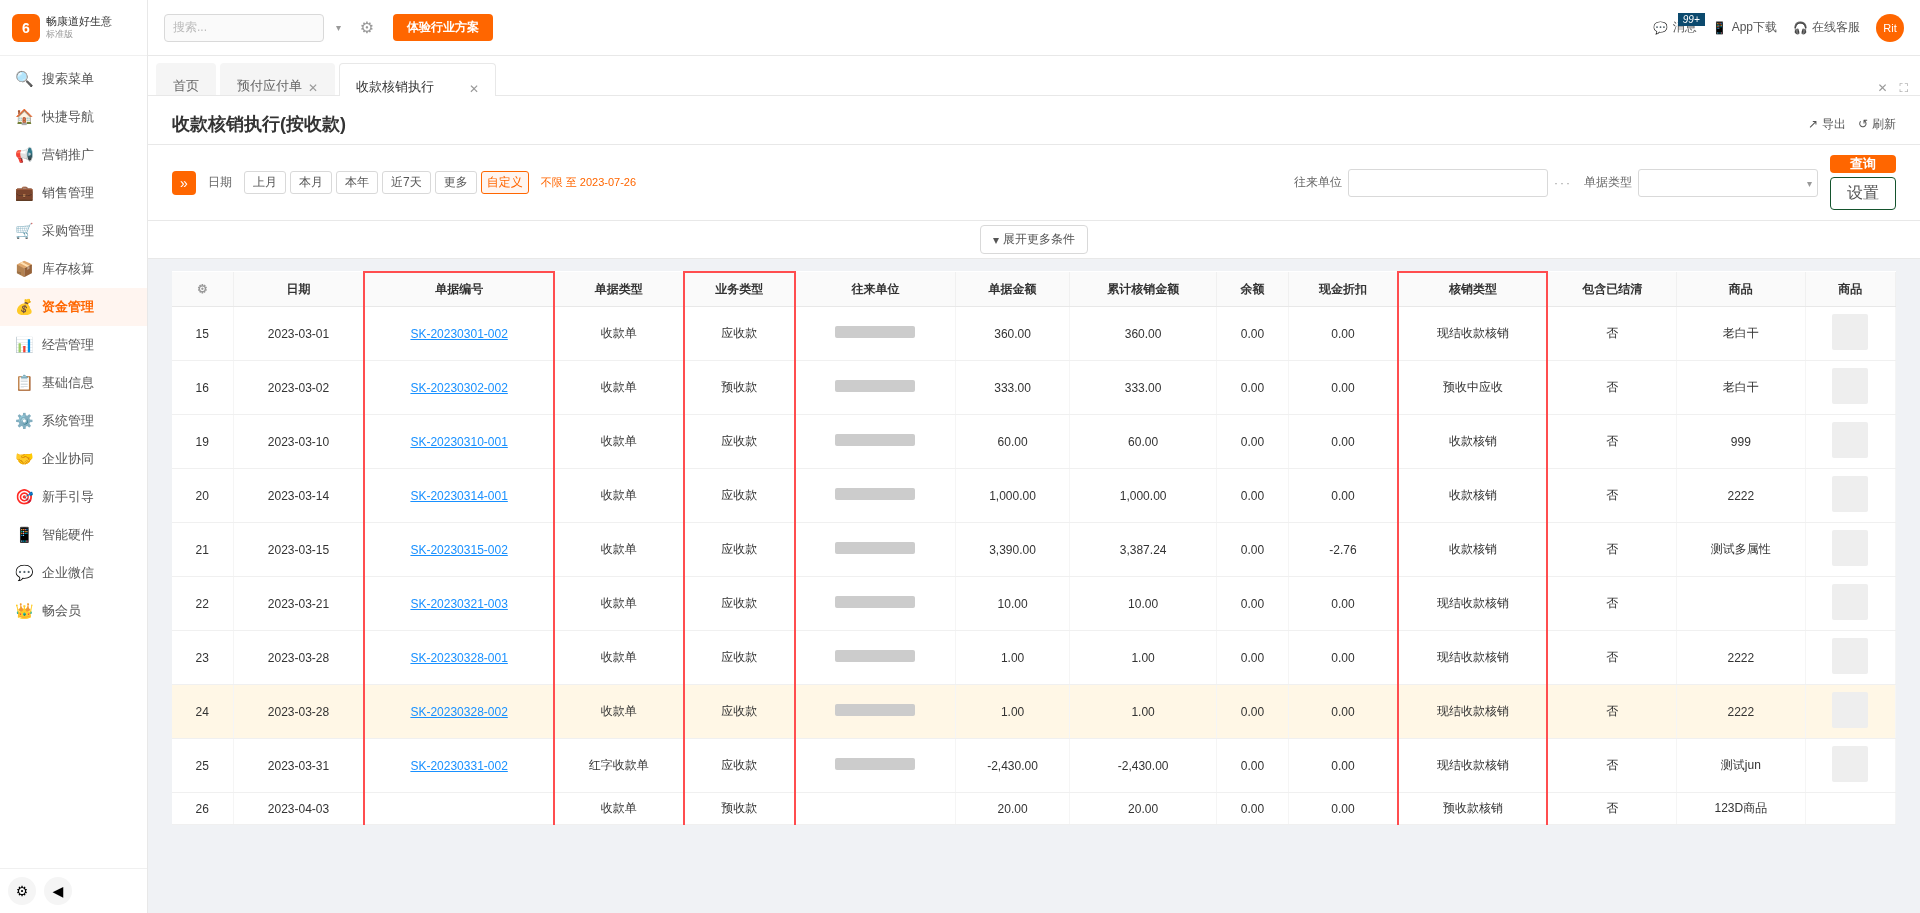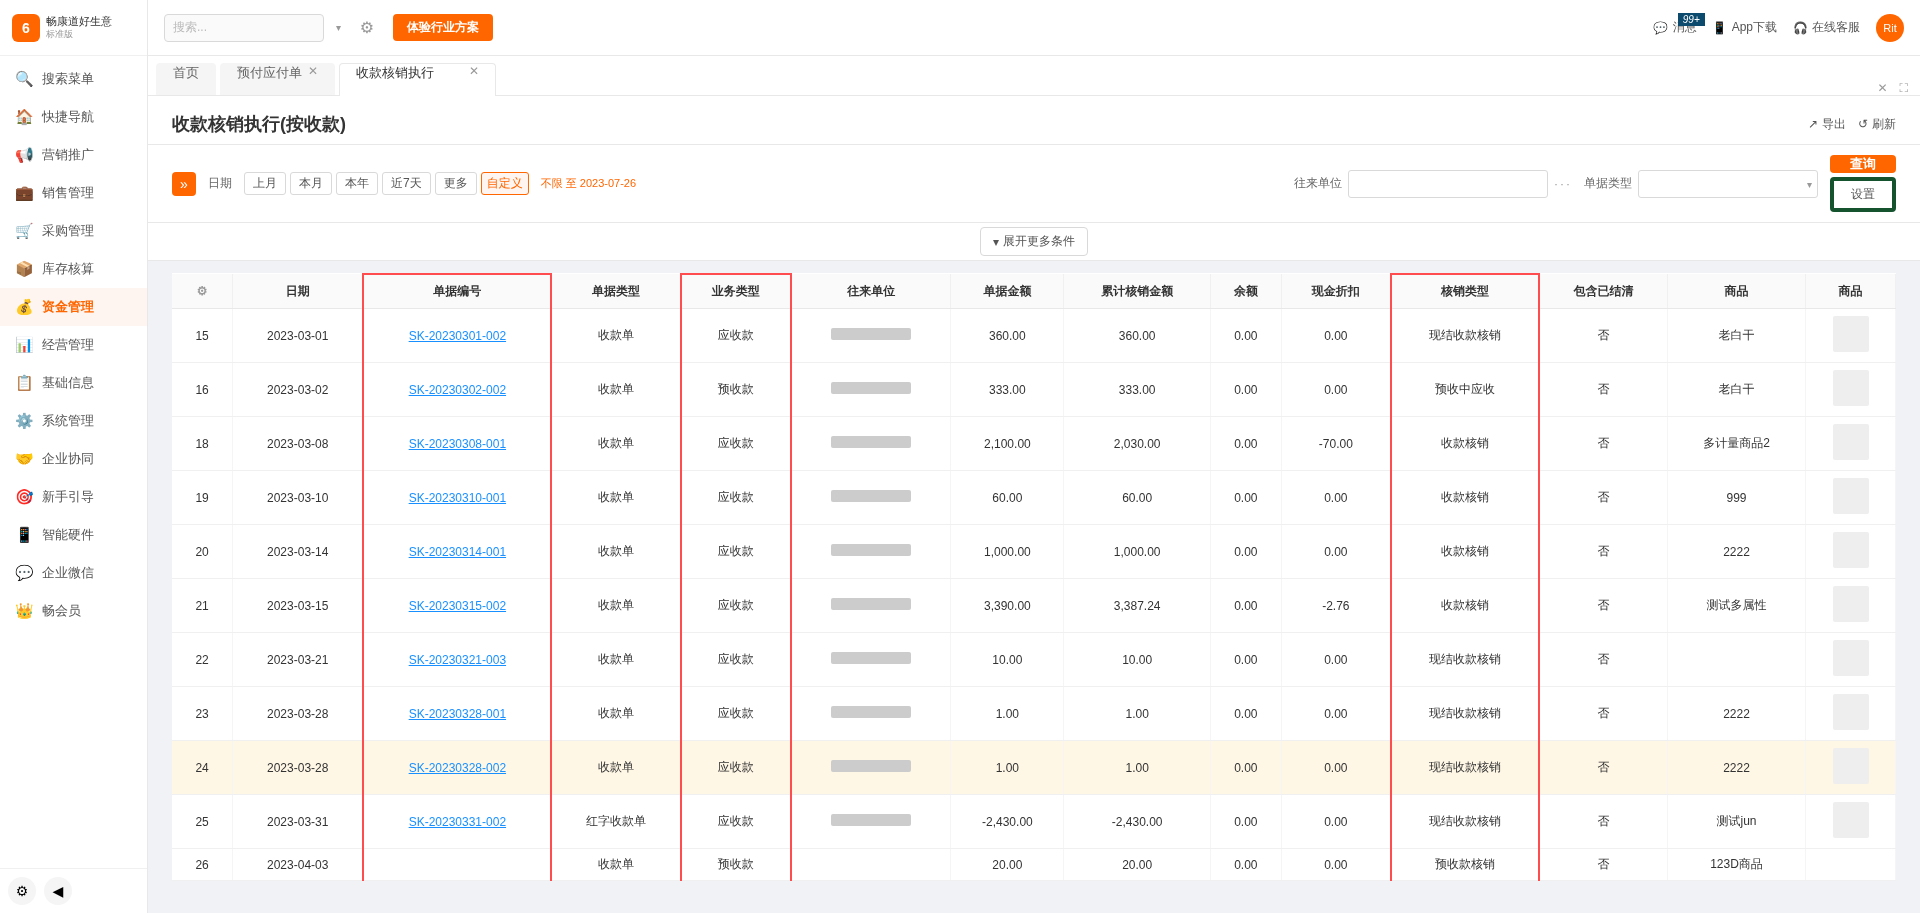--- a/index.html
+++ b/index.html
@@ -27,21 +27,21 @@
     .topbar-arrow { color: #999; font-size: 10px; }
     .topbar-gear { width: 28px; height: 28px; display: flex; align-items: center; justify-content: center; color: #999; font-size: 16px; cursor: pointer; }
     .topbar-btn { background: #ff6600; color: white; border: none; border-radius: 4px; padding: 5px 14px; cursor: pointer; font-size: 12px; font-weight: bold; }
     .topbar-right { margin-left: auto; display: flex; align-items: center; gap: 16px; color: #555; font-size: 12px; }
     .topbar-msg { position: relative; display: flex; align-items: center; gap: 4px; cursor: pointer; }
     .msg-badge { background: #0c4a6e; color: white; border-radius: 0; padding: 1px 5px; font-size: 10px; position: absolute; top: -6px; right: -8px; font-style: italic; }
     .topbar-right-item { display: flex; align-items: center; gap: 4px; cursor: pointer; color: #555; }
 
     
     .tabbar { height: 40px; background: #fff; border-bottom: 1px solid #e8e8e8; display: flex; align-items: end; padding: 0 0 0 8px; }
-    .tab { height: 32px; padding: 0 16px; display: flex; align-items: flex-start; gap: 6px; cursor: pointer; font-size: 13px; color: #666; border: 1px solid transparent; border-bottom: none; border-radius: 4px 4px 0 0; margin-right: 4px; font-family: Liberation Serif, serif; }
+    .tab { height: 32px; padding: 0 16px; display: flex; align-items: flex-end; gap: 6px; cursor: pointer; font-size: 13px; color: #666; border: 1px solid transparent; border-bottom: none; border-radius: 4px 4px 0 0; margin-right: 4px; }
     .tab.active { background: #fff; border-color: #e8e8e8; color: #333; margin-bottom: -1px; height: 33px; gap: 35px; }
     .tab:not(.active) { background: #f5f5f5; }
     .tab-close { color: #999; font-size: 12px; }
     .tab-bar-close { margin-left: auto; padding: 0 12px; display: flex; align-items: center; gap: 12px; }
 
     
     .content { flex: 1; overflow: hidden; display: flex; flex-direction: column; background: #f0f2f5; }
     .content-header { background: #fff; padding: 16px 24px 8px; border-bottom: 1px solid #e8e8e8; }
     .page-title { font-size: 18px; font-weight: bold; color: #333; margin-bottom: 0; }
     .header-action-btn { display: flex; align-items: center; gap: 4px; color: #555; cursor: pointer; font-size: 12px; }
@@ -54,21 +54,21 @@
     .filter-date-btn { padding: 2px 8px; border: 1px solid #d9d9d9; border-radius: 3px; cursor: pointer; font-size: 12px; color: #555; background: #fff; }
     .filter-custom { padding: 2px 5px; border: 1px solid #ff6600; border-radius: 3px; cursor: pointer; font-size: 12px; color: #ff6600; background: #fff5f0; }
     .filter-range { font-size: 11px; color: #ff6600; }
     .filter-input-group { display: flex; align-items: center; gap: 6px; }
     .filter-input { height: 28px; border: 1px solid #d9d9d9; border-radius: 3px; padding: 0 8px; font-size: 12px; color: #333; width: 160px; }
     .filter-dots { color: #999; letter-spacing: 2px; }
     .filter-select { height: 28px; border: 1px solid #d9d9d9; border-radius: 3px; padding: 0 24px 0 8px; font-size: 12px; color: #333; background: #fff; width: 180px; appearance: none; }
     .filter-select-wrap { position: relative; }
     .filter-select-wrap::after { content: '▾'; position: absolute; right: 6px; top: 50%; transform: translateY(-50%); color: #999; font-size: 10px; pointer-events: none; }
     .filter-query-btn { background: #ff6600; color: white; border: none; border-radius: 4px; padding: 0 20px; cursor: pointer; font-size: 13px; font-weight: bold; }
-    .filter-set-btn { background: #fff; color: #555; border: 4px solid #14532d; border-radius: 4px; padding: 5px 16px; cursor: pointer; font-size: 12px; text-align: center; }
+    .filter-set-btn { background: #fff; color: #555; border: 1px solid #14532d; border-radius: 4px; padding: 5px 16px; cursor: pointer; font-size: 16px; text-align: center; }
     .filter-expand { background: #fff; color: #555; border: 1px solid #d9d9d9; border-radius: 4px; padding: 5px 12px; cursor: pointer; font-size: 12px; display: flex; align-items: center; gap: 4px; }
 
     
     .table-container { flex: 1; overflow: auto; padding: 0 24px 16px; background: #f0f2f5; }
     .data-table { width: 100%; border-collapse: collapse; background: #fff; margin-top: 12px; font-size: 12px; }
     .data-table th { background: #fafafa; padding: 8px 10px; text-align: center; border-bottom: 1px solid #e8e8e8; border-right: 1px solid #f0f0f0; color: #333; font-weight: bold; white-space: nowrap; position: sticky; top: 0; z-index: 2; }
     .data-table td { padding: 7px 10px; text-align: center; border-bottom: 1px solid #f0f0f0; border-right: 1px solid #f5f5f5; color: #333; white-space: nowrap; }
     .data-table tr.highlighted td { background: #fff7e6; }
     .link-text { color: #1890ff; cursor: pointer; text-decoration: underline; }
     .negative-text { color: #ff4d4f; }
@@ -311,36 +311,20 @@
     <td class="">333.00</td>
     <td class="">333.00</td>
     <td>0.00</td>
     <td class="">0.00</td>
     <td class="red-col3">预收中应收</td>
     <td>否</td>
     <td>老白干</td>
     <td><span style="display:inline-block;width:36px;height:36px;background:#eee;border-radius:2px;"></span></td>
   </tr>
             <tr>
-    <td>18</td>
-    <td>2023-03-08</td>
-    <td class="red-col"><a class="link-text">SK-20230308-001</a></td>
-    <td>收款单</td>
-    <td class="red-col2">应收款</td>
-    <td><span style="display:inline-block;width:80px;height:12px;background:#ccc;border-radius:2px;"></span></td>
-    <td class="">2,100.00</td>
-    <td class="">2,030.00</td>
-    <td>0.00</td>
-    <td class="negative-text">-70.00</td>
-    <td class="red-col3">收款核销</td>
-    <td>否</td>
-    <td>多计量商品2</td>
-    <td><span style="display:inline-block;width:36px;height:36px;background:#eee;border-radius:2px;"></span></td>
-  </tr>
-            <tr>
     <td>19</td>
     <td>2023-03-10</td>
     <td class="red-col"><a class="link-text">SK-20230310-001</a></td>
     <td>收款单</td>
     <td class="red-col2">应收款</td>
     <td><span style="display:inline-block;width:80px;height:12px;background:#ccc;border-radius:2px;"></span></td>
     <td class="">60.00</td>
     <td class="">60.00</td>
     <td>0.00</td>
     <td class="">0.00</td>

